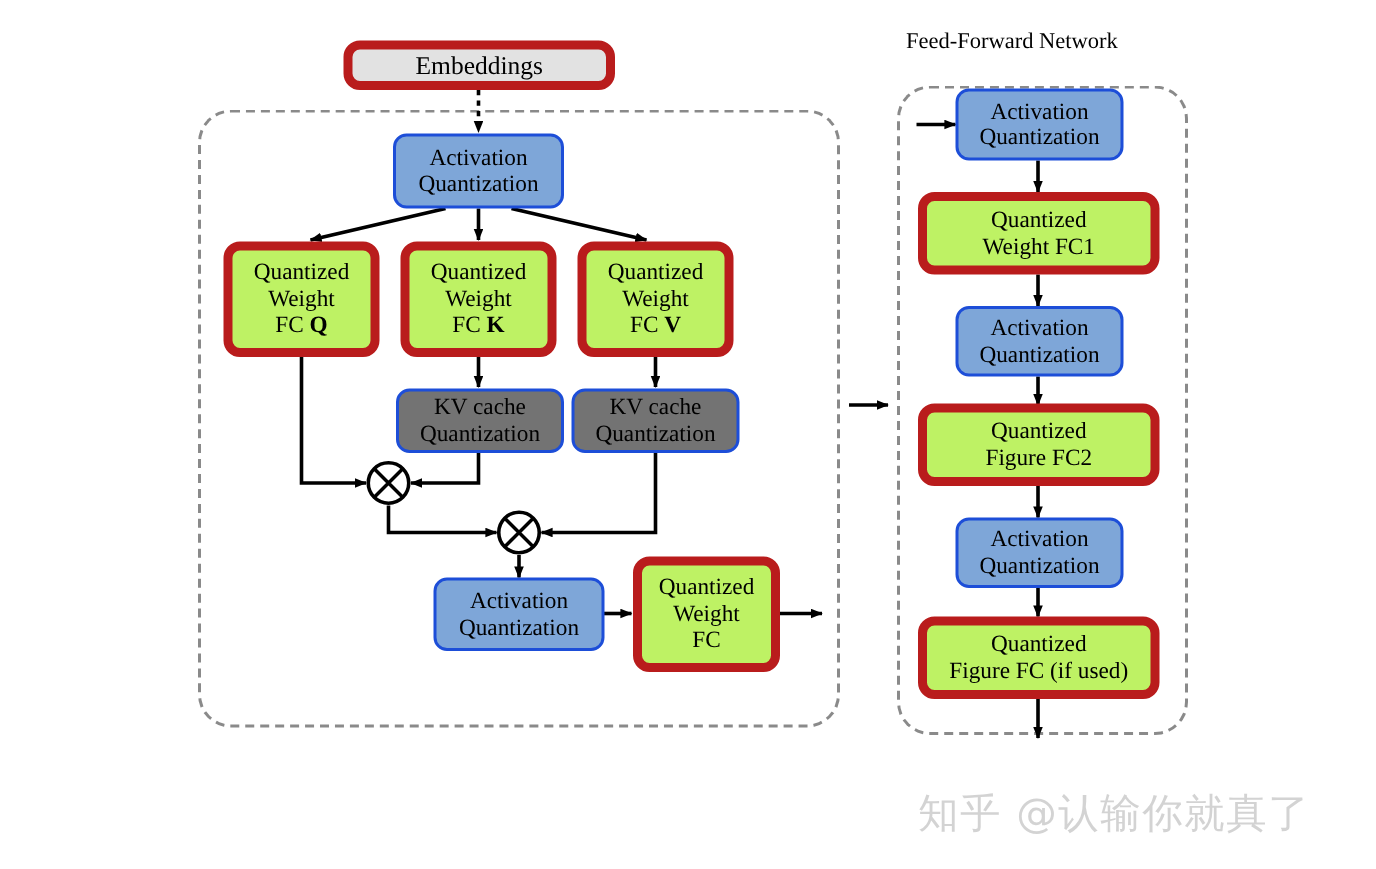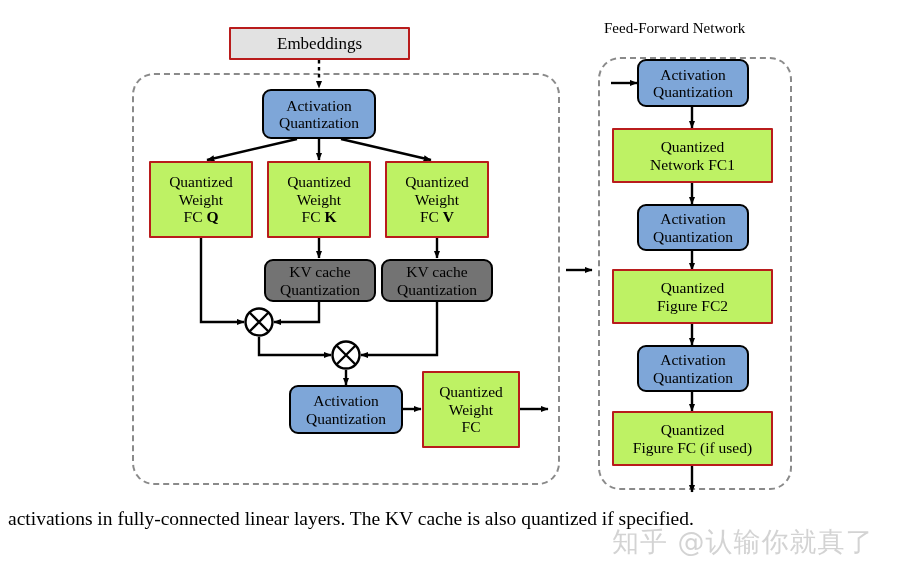--- a/index.html
+++ b/index.html
@@ -31,25 +31,25 @@
     flex-direction: column;
     align-items: center;
     justify-content: center;
     text-align: center;
     line-height: 1.12;
     color: #000;
     z-index: 5;
   }
 
   .box-rect {
-    border: 2px solid #b91c1c;
-    border-radius: 1px;
+    border: 6px solid #b91c1c;
+    border-radius: 11px;
   }
   .box-round {
-    border: 2px solid #000000;
+    border: 2px solid #1d4ed8;
     border-radius: 9px;
   }
 
   .fill-gray  { background: #e2e2e2; }
   .fill-lblue { background: #bef264; }
   .fill-mblue { background: #7ea6d8; }
   .fill-purple{ background: #737373; }
 
   .node .ln { display: block; white-space: nowrap; }
   .node .bold { font-weight: bold; }
@@ -229,21 +229,21 @@
     <span class="ln">FC</span>
   </div>
 
   <div class="node box-round fill-mblue" style="left:637px; top:59px; width:112px; height:48px; font-size:15.5px;">
     <span class="ln">Activation</span>
     <span class="ln">Quantization</span>
   </div>
 
   <div class="node box-rect fill-lblue" style="left:612px; top:128px; width:161px; height:55px; font-size:15.5px;">
     <span class="ln">Quantized</span>
-    <span class="ln">Network FC1</span>
+    <span class="ln">Weight FC1</span>
   </div>
 
   <div class="node box-round fill-mblue" style="left:637px; top:204px; width:112px; height:47px; font-size:15.5px;">
     <span class="ln">Activation</span>
     <span class="ln">Quantization</span>
   </div>
 
   <div class="node box-rect fill-lblue" style="left:612px; top:269px; width:161px; height:55px; font-size:15.5px;">
     <span class="ln">Quantized</span>
     <span class="ln">Figure FC2</span>
@@ -253,18 +253,17 @@
     <span class="ln">Activation</span>
     <span class="ln">Quantization</span>
   </div>
 
   <div class="node box-rect fill-lblue" style="left:612px; top:411px; width:161px; height:55px; font-size:15.5px;">
     <span class="ln">Quantized</span>
     <span class="ln">Figure FC (if used)</span>
   </div>
 
   <div id="caption">
-    <div>activations in fully-connected linear layers. The KV cache is also quantized if specified.</div>
   </div>
 
   <div id="watermark">知乎 @认输你就真了</div>
 
 </div>
 
 </body></html>

